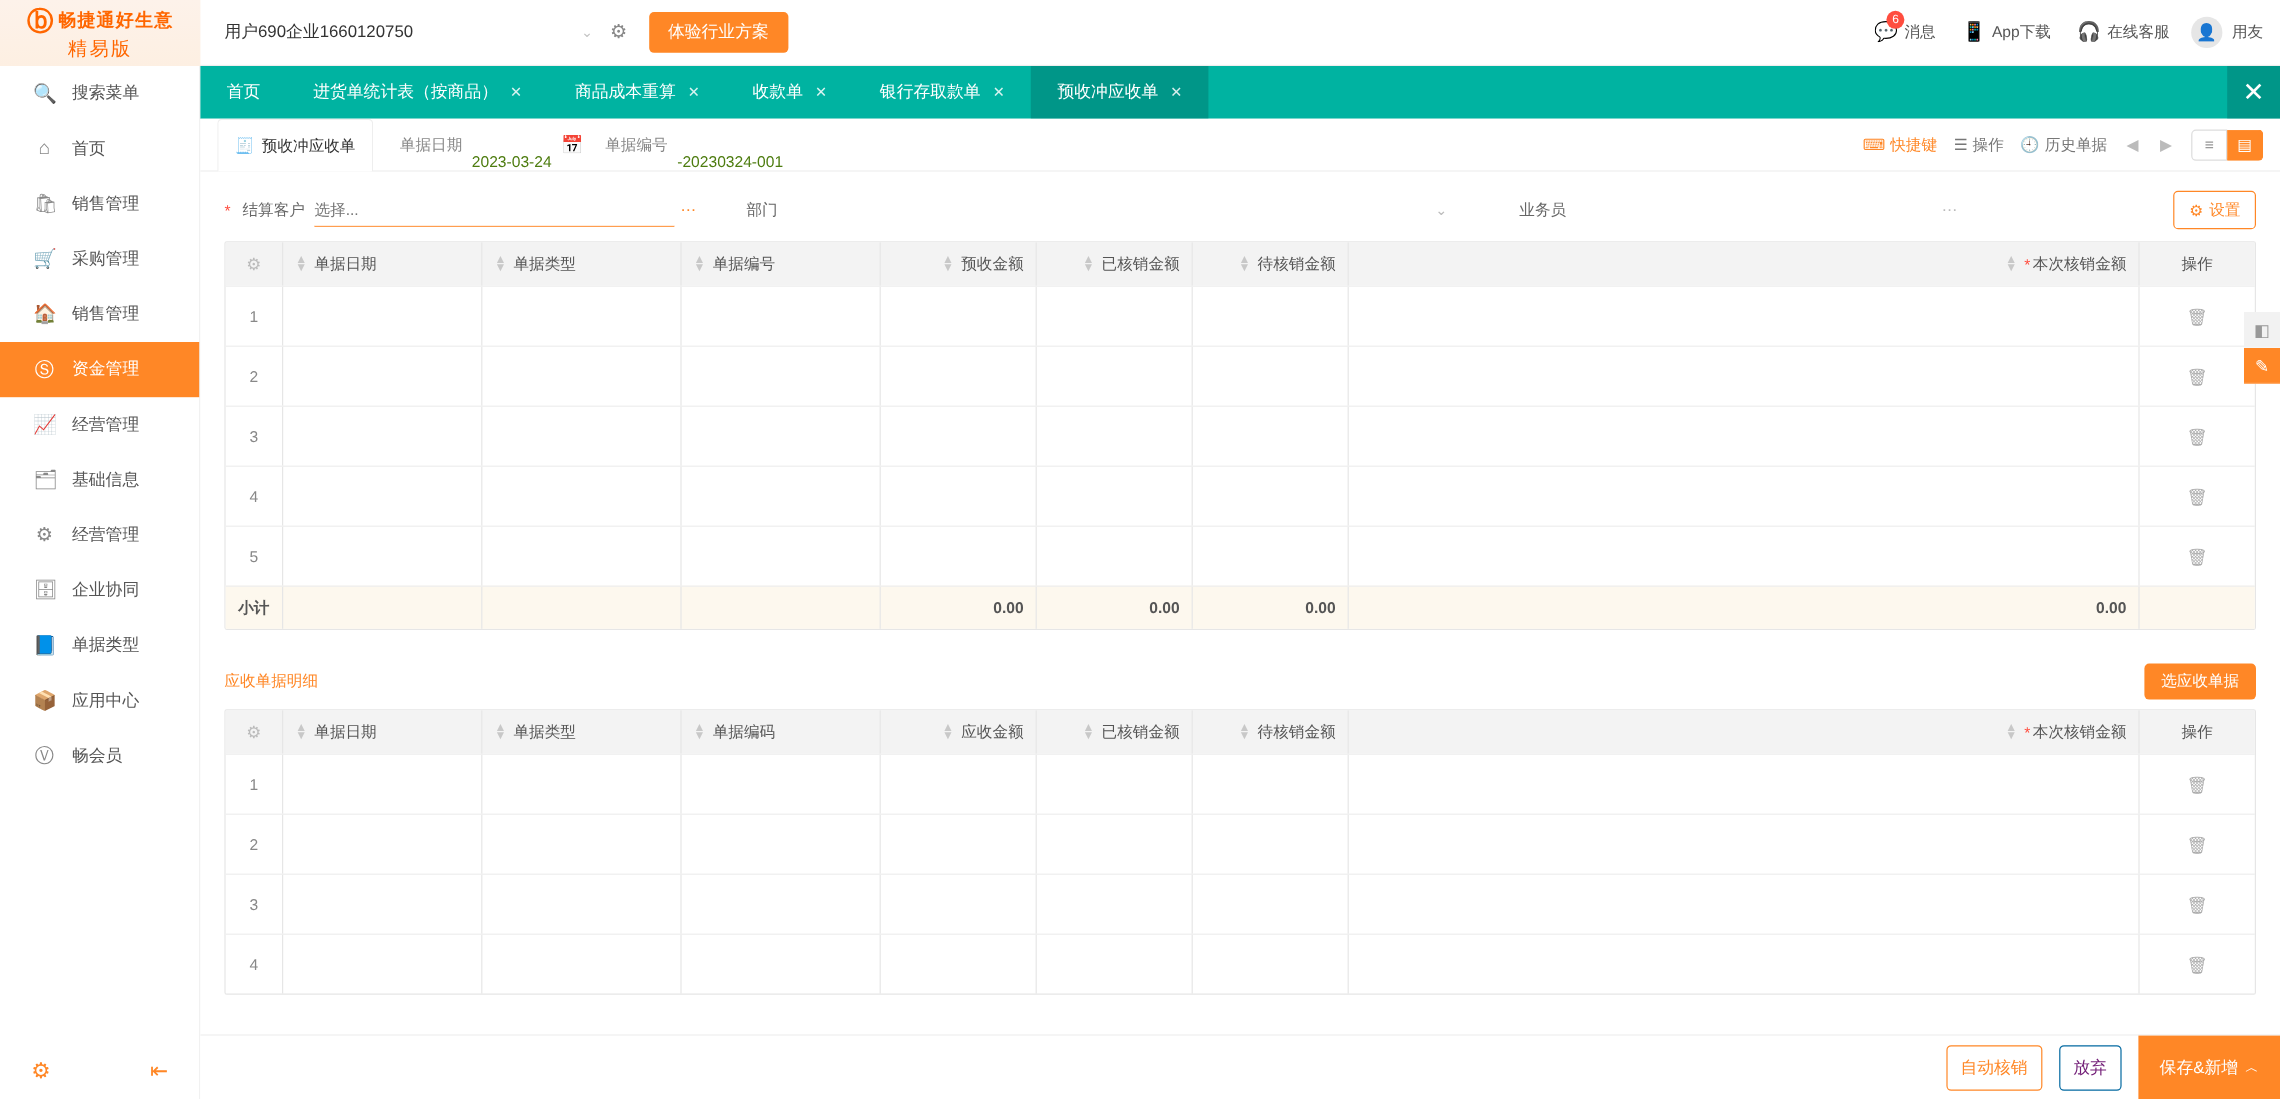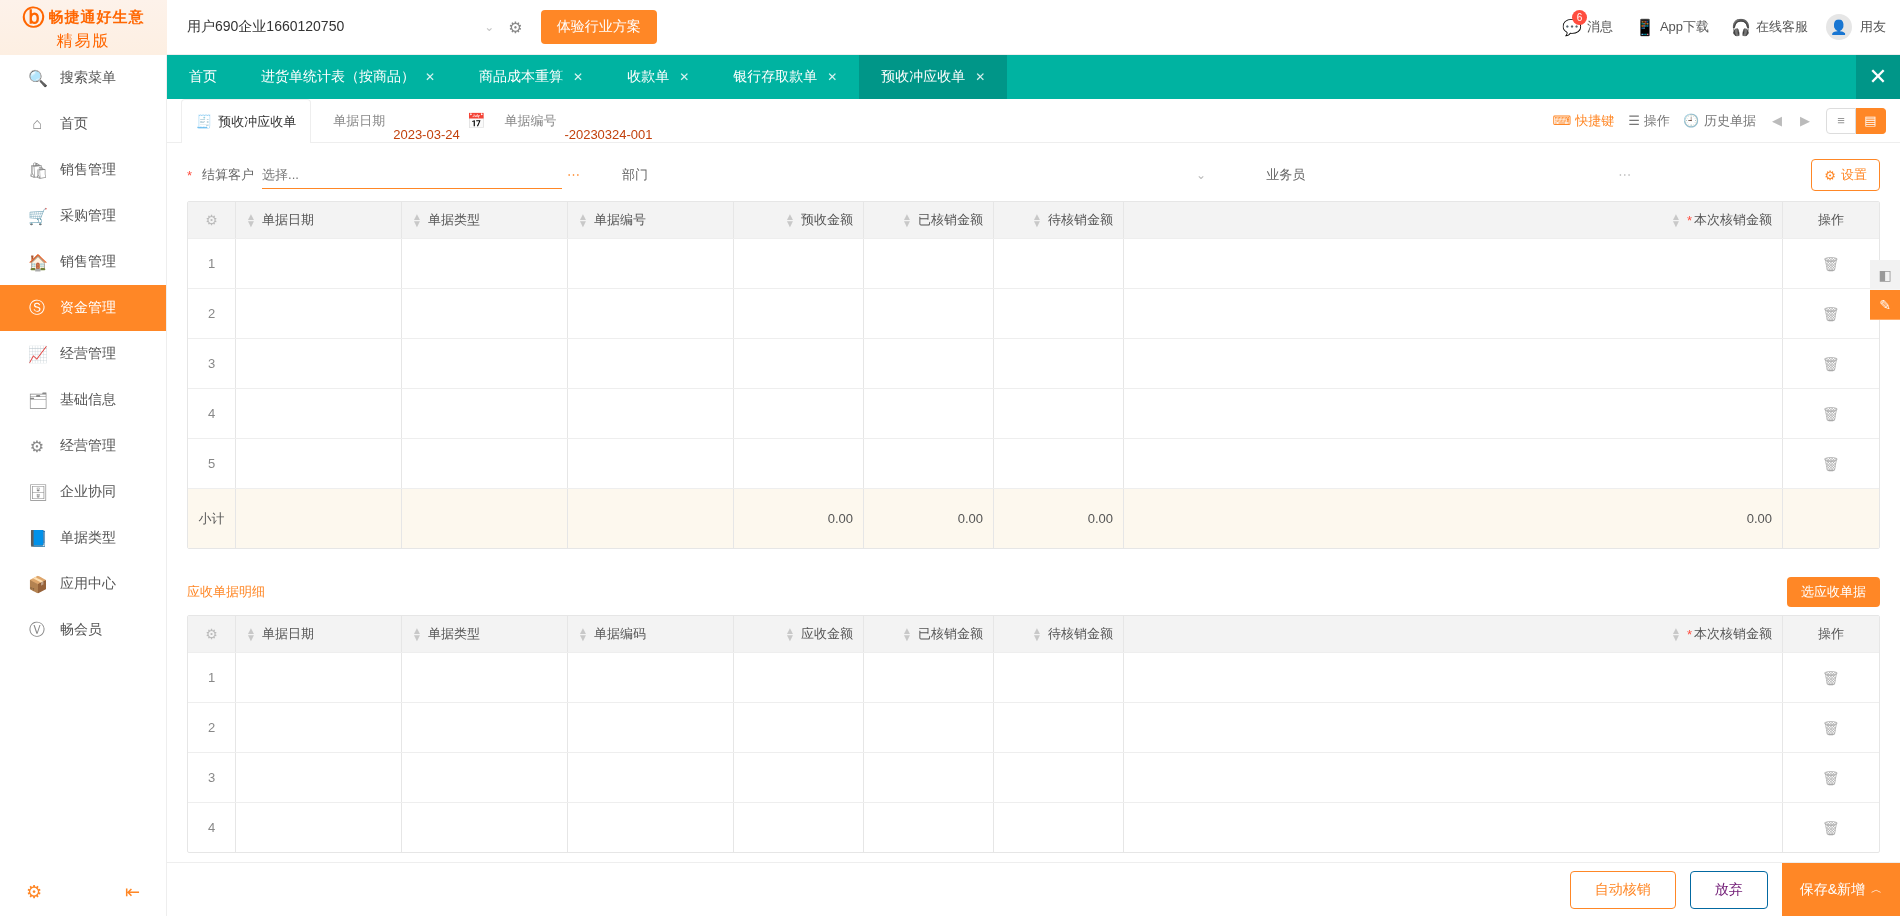--- a/index.html
+++ b/index.html
@@ -36,21 +36,21 @@
 .tab.active { background:#009688; }
 .tabstrip .close-all { margin-left:auto; width:44px; height:44px; display:flex; align-items:center; justify-content:center; color:#fff; font-size:22px; cursor:pointer; background:#009688; }
 
 .workarea { position:absolute; left:167px; right:0; top:99px; bottom:0; background:#f5f5f5; }
 .doc { position:absolute; inset:0; background:#fff; }
 .doc-head { height:44px; display:flex; align-items:center; border-bottom:1px solid #eee; padding:0 14px; gap:12px; }
 .doc-tab { display:flex; align-items:center; gap:6px; height:44px; padding:0 14px; border:1px solid #eee; border-bottom:none; margin-bottom:-1px; background:#fff; position:relative; border-radius:4px 4px 0 0;}
 .doc-tab .ic { color:#ff8726; }
 .doc-head-mid { display:flex; align-items:center; gap:8px; font-size:13px; color:#555; }
 .doc-head-mid .lbl { color:#888; margin-left:10px; }
-.doc-head-mid .date { color:#c2410c;margin-top:28px; }
+.doc-head-mid .date { color:#4d7c0f;margin-top:28px; }
 .doc-head-mid .cal { color:#ff8726; font-size:15px; }
 .doc-head-right { margin-left:auto; display:flex; align-items:center; gap:14px; }
 .hk { color:#ff8726; display:flex; align-items:center; gap:4px; font-size:13px; }
 .hk2 { color:#777; display:flex; align-items:center; gap:4px; font-size:13px; }
 .nav-ar { color:#bbb; font-size:13px; padding:0 2px; }
 .view-toggle { display:flex; }
 .vt { width:30px; height:26px; border:1px solid #ddd; display:flex; align-items:center; justify-content:center; font-size:13px; color:#999; }
 .vt:first-child{border-radius:4px 0 0 4px;}
 .vt:last-child{border-radius:0 4px 4px 0; border-left:none;}
 .vt.active { background:#ff8726; border-color:#ff8726; color:#fff; }
@@ -76,37 +76,37 @@
 .thead { background:#f3f3f3; height:36px; }
 .th, .td { border-right:1px solid #e6e6e6; display:flex; align-items:center; padding:0 10px; font-size:13px; color:#555; }
 .th:last-child, .td:last-child { border-right:none; }
 .th { position:relative; }
 .th .sort { color:#c8c8c8; font-size:10px; line-height:7px; margin-right:6px; display:flex; flex-direction:column; }
 .th .gear { color:#bbb; font-size:14px; }
 .th .gearclick { cursor:pointer; }
 .th.center, .td.center { justify-content:center; }
 .th.right, .td.right { justify-content:flex-end; }
 .trow { height:50px; border-top:1px solid #eee; }
-.tfoot { height:60px; border-top:1px solid #eee; background:#fdf8ee; font-weight:400; }
+.tfoot { height:36px; border-top:1px solid #eee; background:#fdf8ee; font-weight:700; }
 .td.rownum { color:#888; justify-content:center; }
 .req-col { color:#ff4d3f; margin-right:2px; }
 .del { color:#aaa; cursor:pointer; font-size:14px; }
 
 .col-gear { width:48px; }
 .col-date { width:166px; }
 .col-type { width:166px; }
 .col-code { width:166px; }
 .col-amt  { width:130px; }
 .col-amt2 { width:130px; }
 .col-amt3 { width:130px; }
 .col-this { flex:1; }
 .col-op   { width:96px; }
 
 .footer { position:absolute; left:0; right:0; bottom:0; height:54px; background:#fff; border-top:1px solid #eee; display:flex; align-items:center; justify-content:flex-end; gap:14px; padding:0 0 0 20px; }
-.btn { padding:9px 24px; border-radius:4px; font-size:14px; cursor:pointer; }
+.btn { padding:9px 11px; border-radius:4px; font-size:14px; cursor:pointer; }
 .btn-outline-o { border:1px solid #ff8726; color:#ff8726; background:#fff; }
 .btn-outline-g { border:1px solid #0369a1; color:#701a75; background:#fff; }
 .btn-primary { background:#ff8726; color:#fff; display:flex; align-items:center; gap:6px; padding:0 18px; height:54px; border-radius:0;}
 .btn-primary .up { font-size:11px; }
 
 .content-scroll { position:absolute; top:44px; left:0; right:0; bottom:54px; overflow-y:auto; }
 .content-scroll::-webkit-scrollbar { width:12px; }
 .content-scroll::-webkit-scrollbar-thumb { background:#c9c9c9; border-radius:6px; }
 .content-scroll::-webkit-scrollbar-track { background:#f1f1f1; }
 

